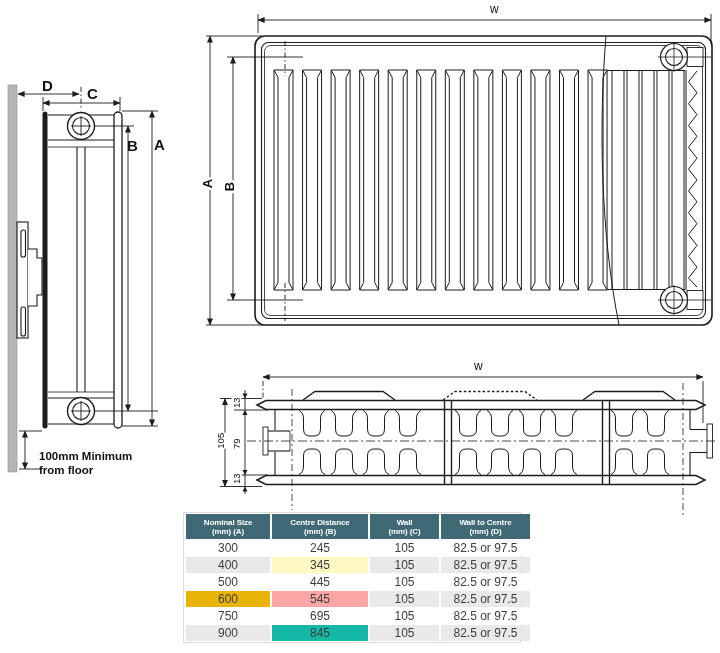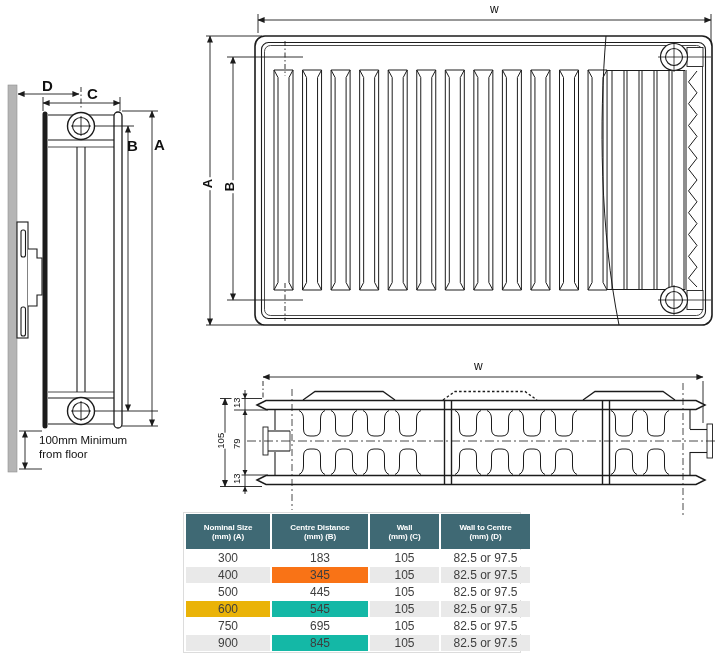--- a/index.html
+++ b/index.html
@@ -4,26 +4,26 @@
 <style>
   html,body{margin:0;padding:0;background:#fff;}
   #stage{position:relative;width:720px;height:653px;background:#fff;overflow:hidden;
          font-family:"Liberation Sans",sans-serif;color:#1c1c1c;}
   #drawing{position:absolute;left:0;top:0;}
   .lbl{position:absolute;line-height:1;text-align:center;color:#111;white-space:nowrap;}
   .big{font-size:15px;font-weight:700;}
   .rot{transform:rotate(-90deg);font-size:13px;font-weight:700;background:#fff;padding:0 2px;}
   .dim{transform:rotate(-90deg);font-size:9.5px;font-weight:400;background:#fff;}
   .wlbl{font-size:12px;font-weight:400;}
-  #floor-note{position:absolute;left:39px;top:433px;font-size:11.5px;font-weight:400;
+  #floor-note{position:absolute;left:39px;top:449px;font-size:11.5px;font-weight:700;
               line-height:14px;color:#111;}
   #spec-table{position:absolute;left:183px;top:512px;width:338px;background:#fff;
               border:1px solid #dcdcdc;box-sizing:border-box;}
   #spec-table table{border-collapse:separate;border-spacing:2px 1px;width:100%;table-layout:fixed;}
-  #spec-table th{color:#fff;font-size:8px;font-weight:700;height:35px;text-align:center;
+  #spec-table th{color:#fff;font-size:8px;font-weight:700;height:25px;text-align:center;
                  overflow:hidden;letter-spacing:-0.1px;padding:0 16px;}
   #spec-table td{font-size:12px;color:#3e3e3e;text-align:center;height:16px;padding:0;}
 </style>
 </head>
 <body>
 
 <div id="stage">
 
   <svg id="drawing" width="720" height="653" viewBox="0 0 720 653">
     <defs>
@@ -259,39 +259,39 @@
           <tr id="spec-thead-row">
             <th style="background: rgb(63, 105, 116);">Nominal Size  (mm) (A)</th>
             <th style="background: rgb(63, 105, 116);">Centre Distance (mm) (B)</th>
             <th style="background: rgb(63, 105, 116);">Wall (mm) (C)</th>
             <th style="background: rgb(63, 105, 116); margin-left: 23px;">Wall to Centre (mm) (D)</th>
           </tr>
         </thead>
       <tbody id="spec-tbody">
           <tr>
             <td style="background: rgb(255, 255, 255);">300</td>
-            <td style="background: rgb(255, 255, 255);">183</td>
+            <td style="background: rgb(255, 255, 255);">245</td>
             <td style="background: rgb(255, 255, 255);">105</td>
             <td style="background: rgb(255, 255, 255);">82.5 or 97.5</td>
           </tr>
           <tr>
             <td style="background: rgb(233, 233, 233);">400</td>
-            <td style="background: #f97316;">345</td>
+            <td style="background: #fef9c3;">345</td>
             <td style="background: rgb(233, 233, 233);">105</td>
             <td style="background: rgb(233, 233, 233);">82.5 or 97.5</td>
           </tr>
           <tr>
             <td style="background: rgb(255, 255, 255);">500</td>
             <td style="background: rgb(255, 255, 255);">445</td>
             <td style="background: rgb(255, 255, 255);">105</td>
             <td style="background: rgb(255, 255, 255);">82.5 or 97.5</td>
           </tr>
           <tr>
             <td style="background: #eab308;">600</td>
-            <td style="background: #14b8a6; margin-top: 43px;">545</td>
+            <td style="background: #fca5a5; margin-top: 43px;">545</td>
             <td style="background: rgb(233, 233, 233);">105</td>
             <td style="background: rgb(233, 233, 233);">82.5 or 97.5</td>
           </tr>
           <tr>
             <td style="background: rgb(255, 255, 255);">750</td>
             <td style="background: rgb(255, 255, 255);">695</td>
             <td style="background: rgb(255, 255, 255);">105</td>
             <td style="background: rgb(255, 255, 255);">82.5 or 97.5</td>
           </tr>
           <tr>

